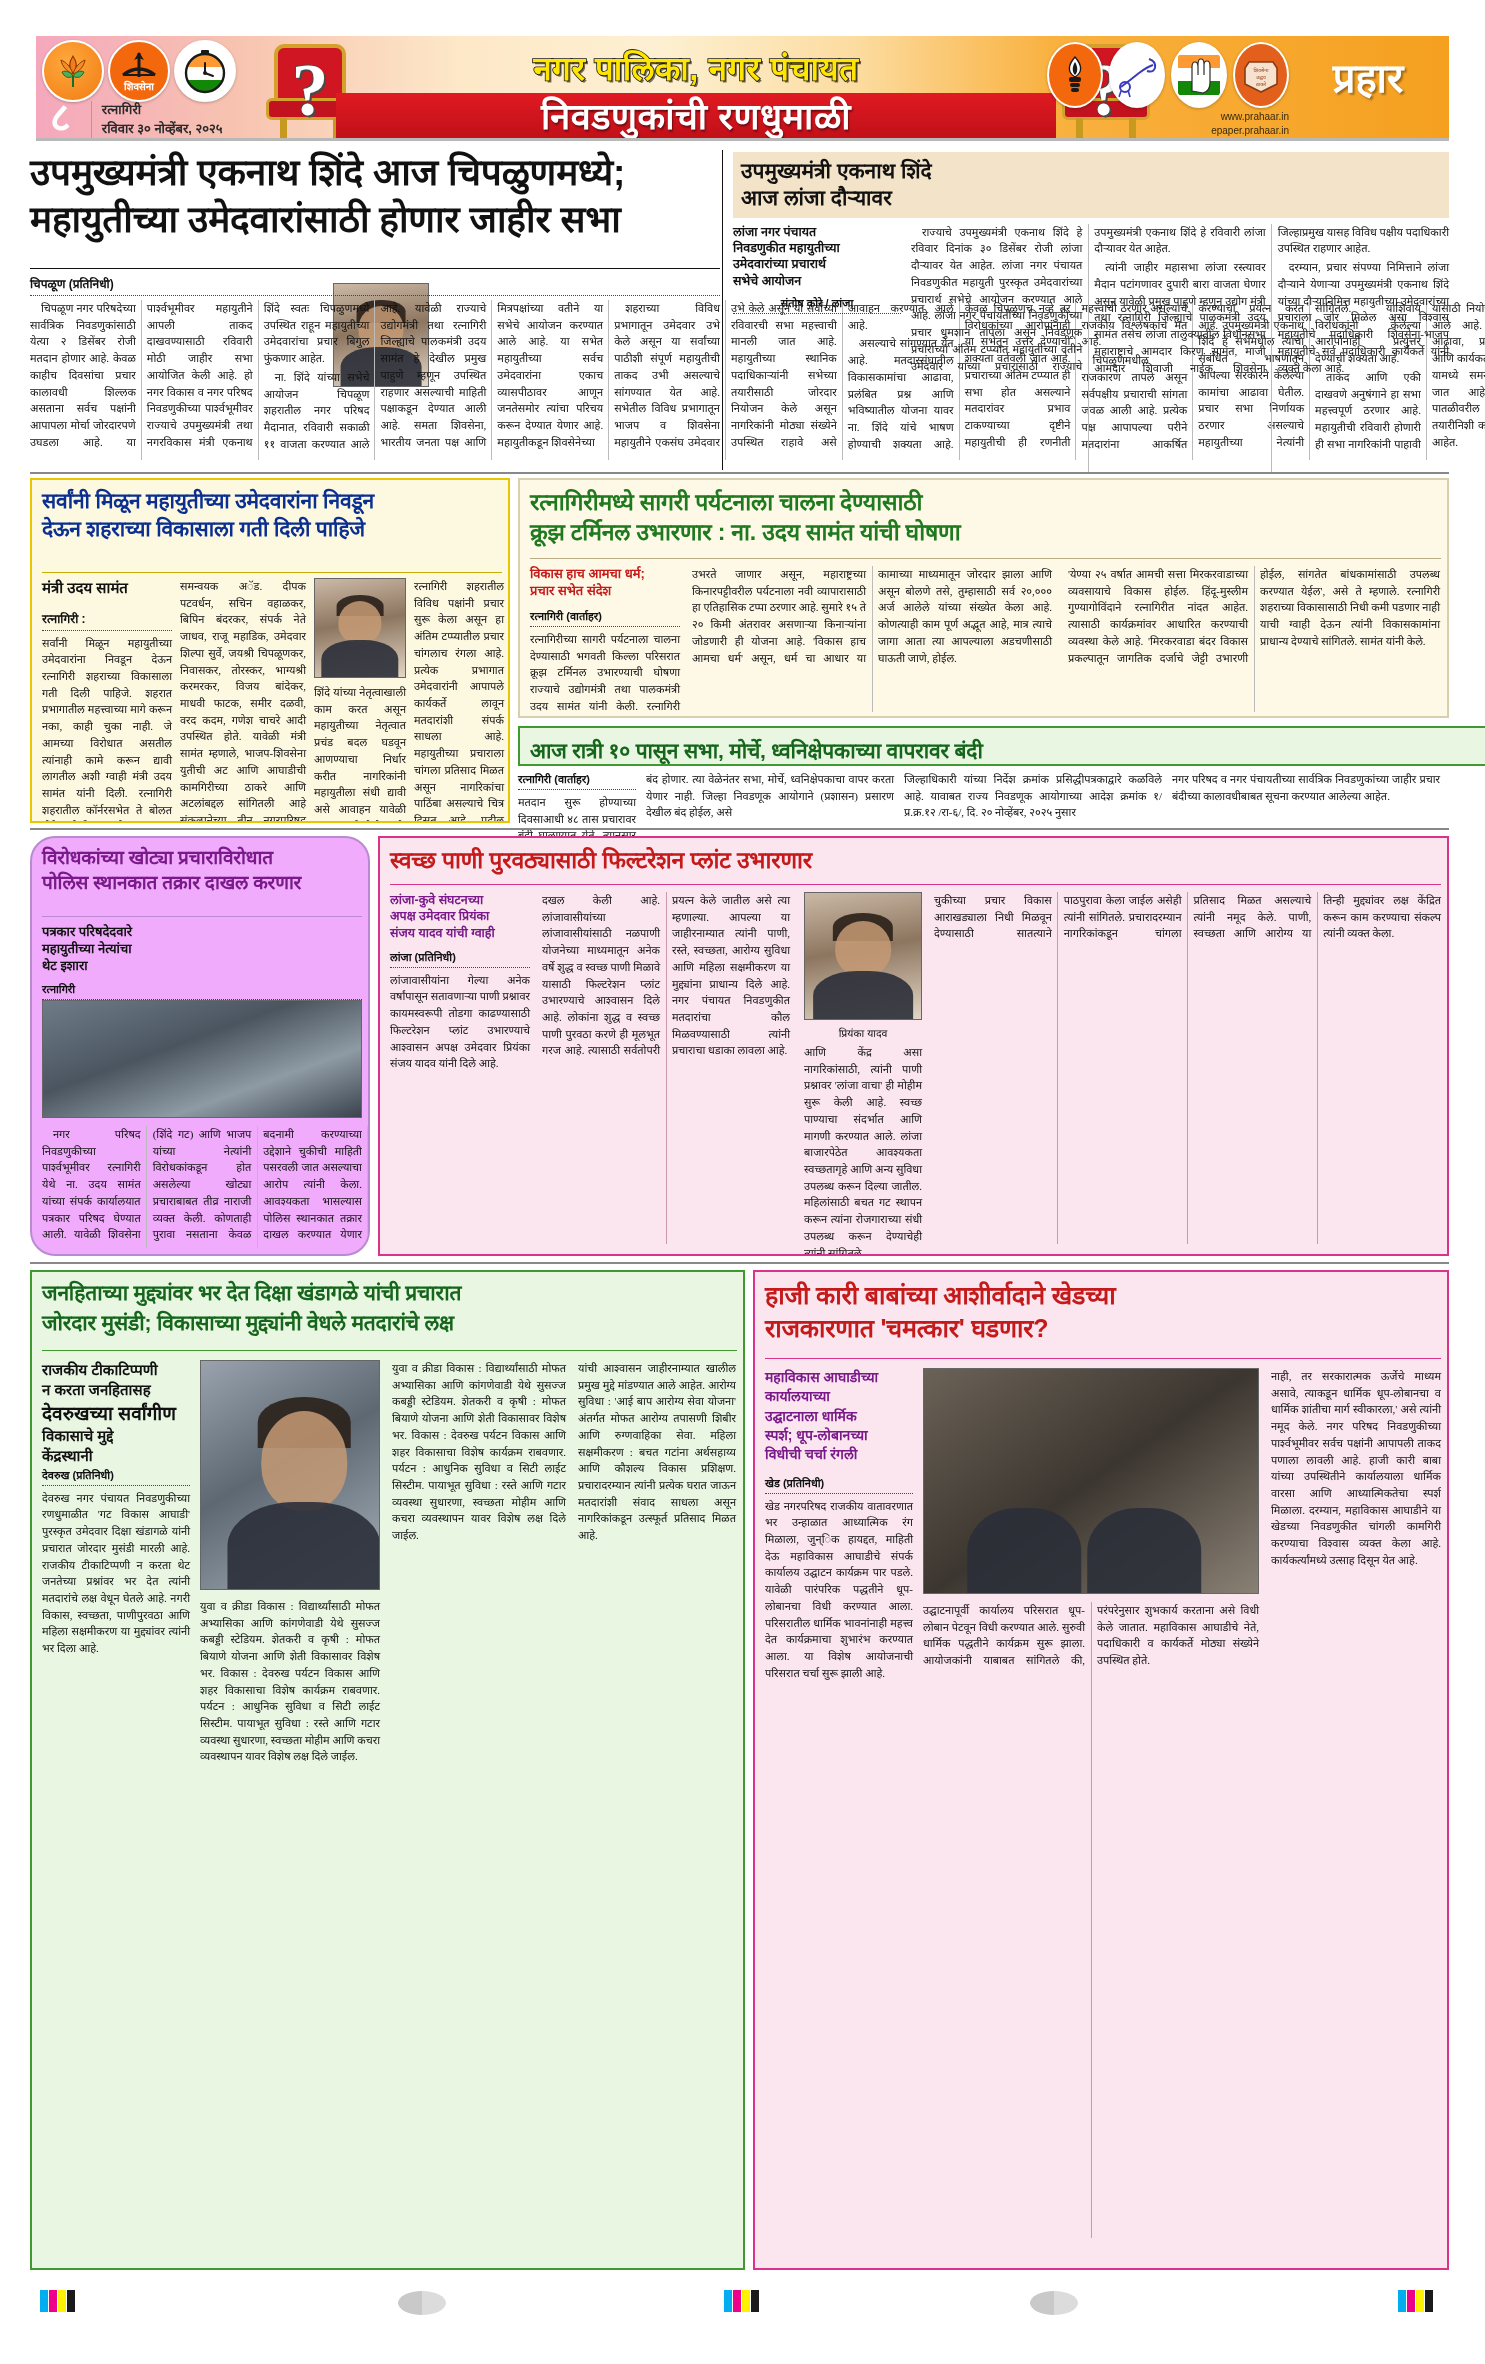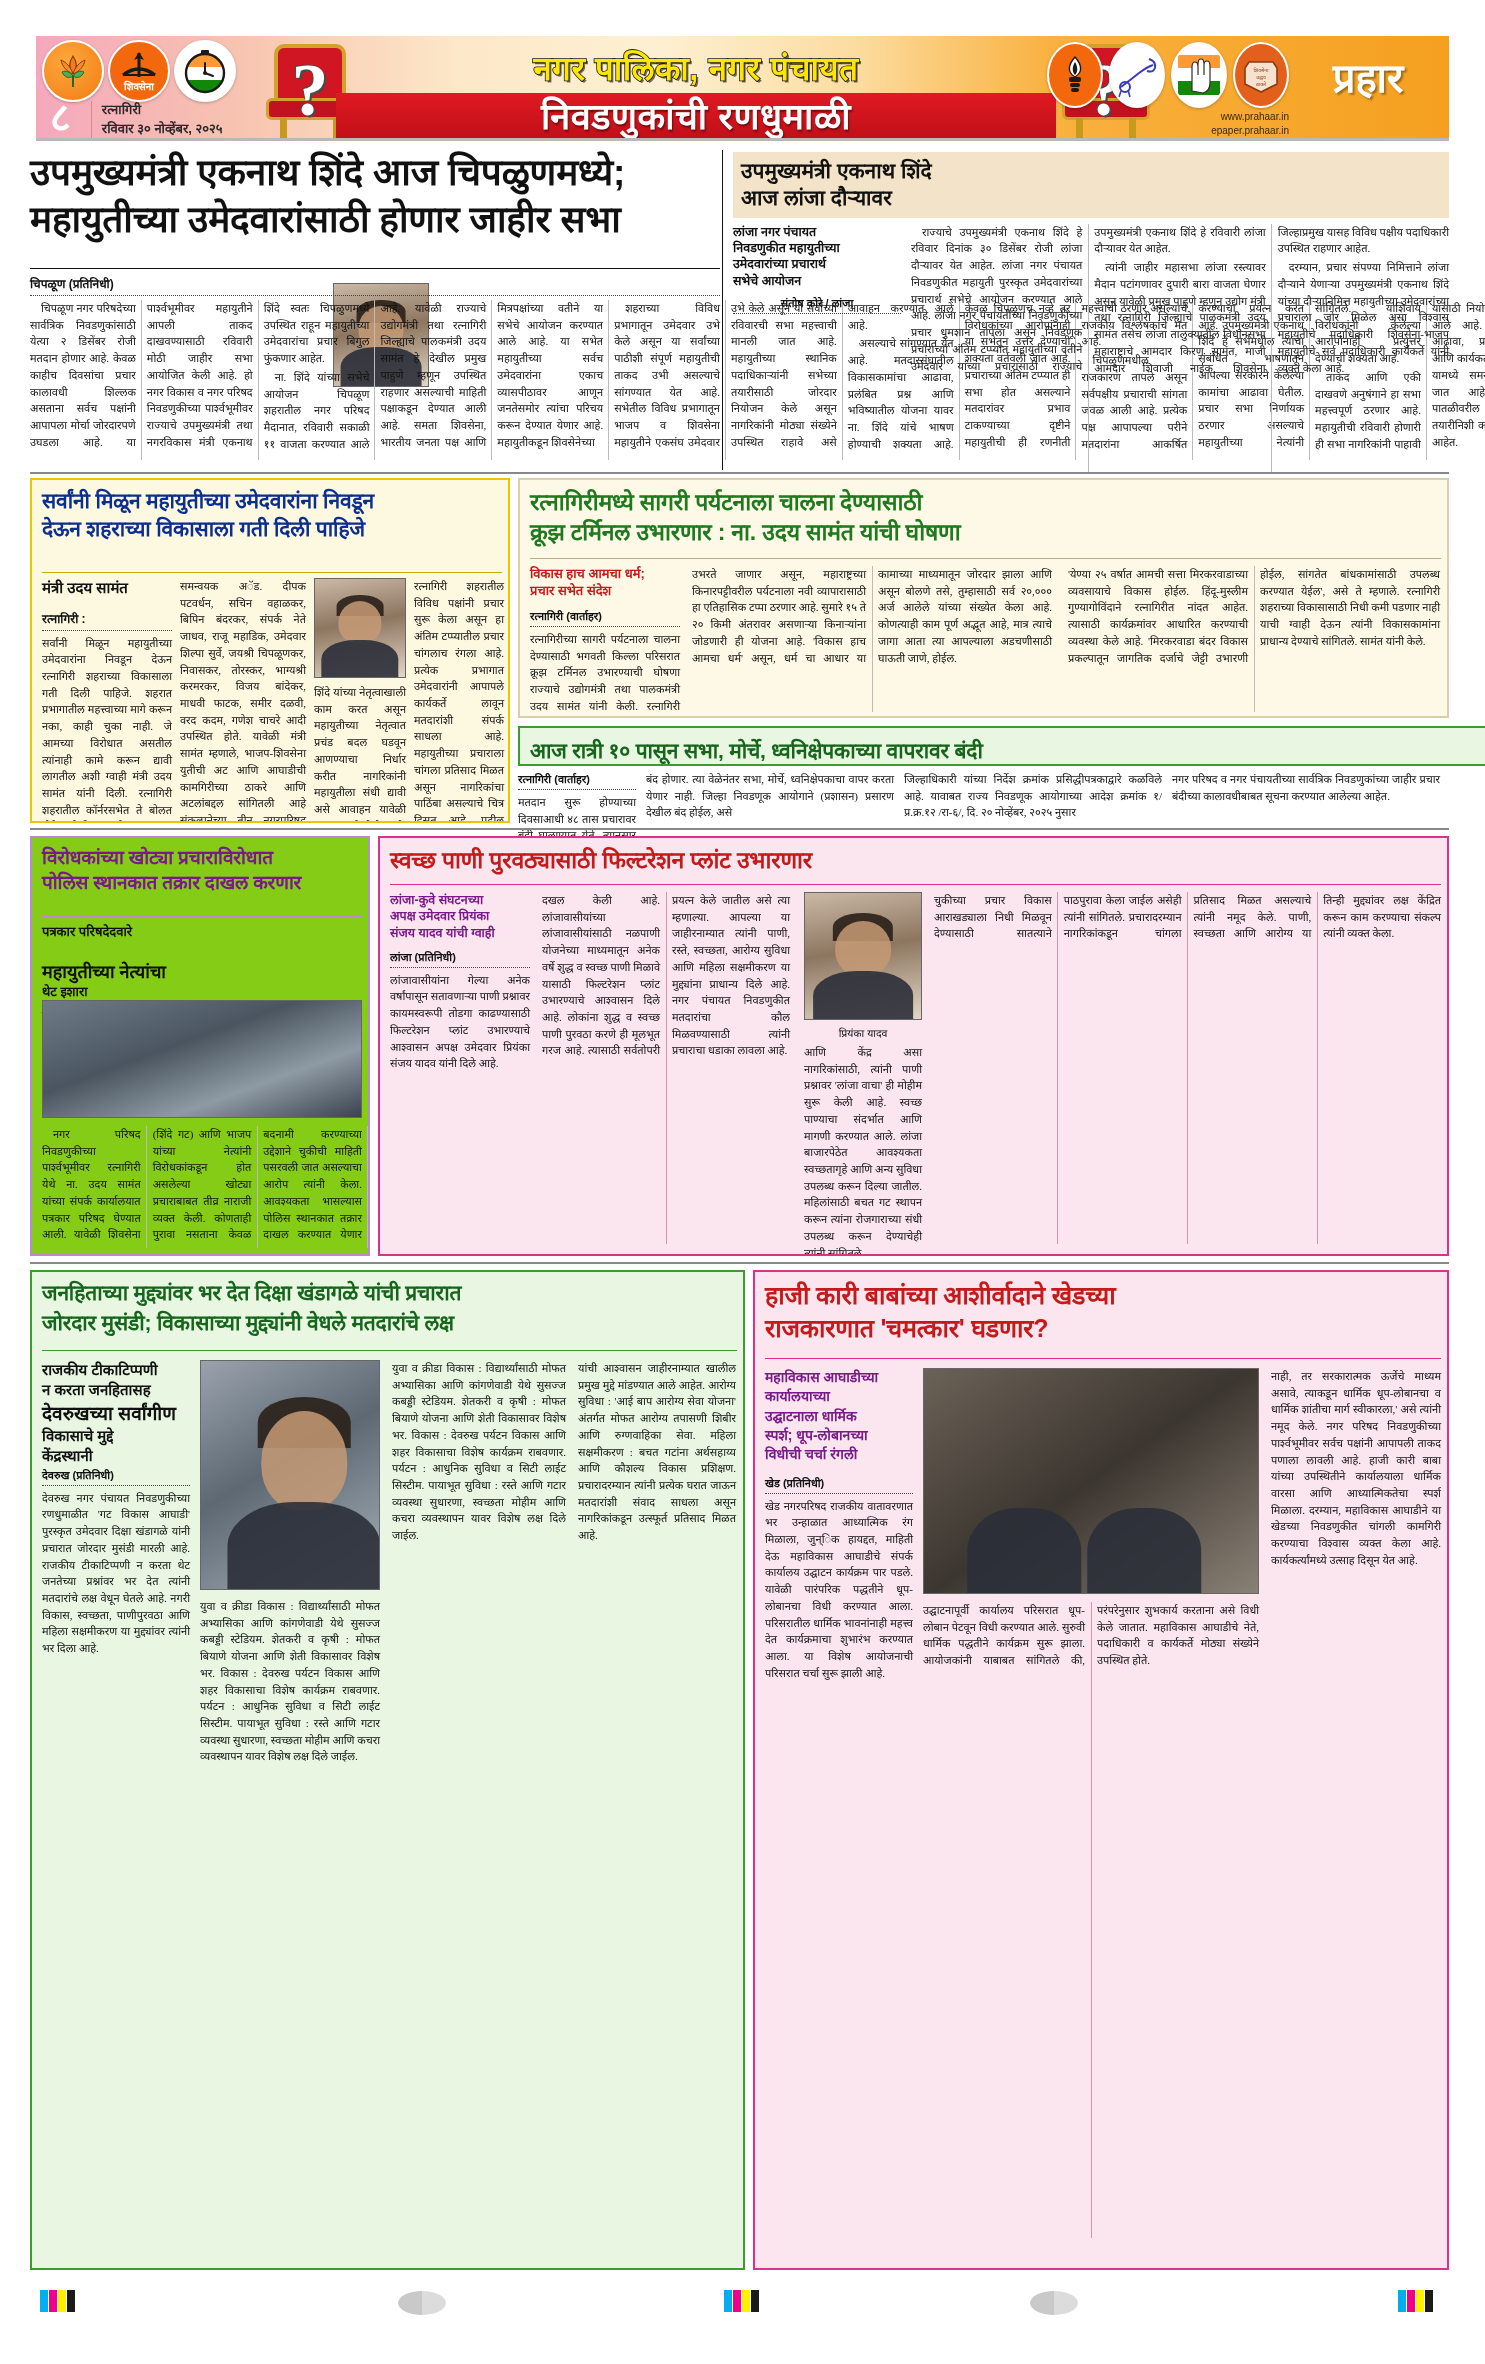--- a/index.html
+++ b/index.html
@@ -183,21 +183,21 @@
   .caption {
     font-family: "Liberation Sans", sans-serif;
     font-size: 10.5px; color: #111; text-align: center; margin-top: 2px;
   }
 
   
   .box { position: absolute; overflow: hidden; }
   .box-yellow { background: #fdf8e0; border: 2px solid #e8c700; }
   .box-cream  { background: #fdf9e6; }
   .box-pink   { background: #fbe6f0; border: 2px solid #d9338c; }
-  .box-lav    { background: #84cc16; }
+  .box-lav    { background: #f0abfc; border-radius: 25px; }
   .box-green  { background: #e8f6e2; border: 2px solid #3f9a2f; }
 
   .sect-hl {
     font-family: "Liberation Sans", sans-serif;
     font-weight: 700; line-height: 1.22; letter-spacing: -.2px;
   }
   .sect-hl.blue   { color: #0b2f91; }
   .sect-hl.green  { color: #1f7a1f; }
   .sect-hl.purple { color: #7a1a8a; }
   .sect-hl.red    { color: #c51a1a; }
@@ -484,21 +484,21 @@
   <div class="rule-h" style="left:30px;top:828px;width:1419px;height:2px;background:#888;"></div>
 
   <div class="box box-lav" style="left:30px;top:836px;width:340px;height:420px;border:2px solid #b98ad0;">
     <div style="padding:8px 10px;">
       <div class="sect-hl purple" style="font-size:19px;">विरोधकांच्या खोट्या प्रचाराविरोधात</div>
       <div class="sect-hl purple" style="font-size:19px;margin-top:2px;">पोलिस स्थानकात तक्रार दाखल करणार</div>
     </div>
     <div class="rule-h" style="left:10px;top:78px;width:320px;background:#b98ad0;"></div>
     <div style="position:absolute;left:10px;top:86px;width:320px;">
       <div class="subhead" style="font-size:13px;">पत्रकार परिषदेदवारे</div>
-      <div class="subhead" style="font-size:18px;margin-top:20px;">महायुतीच्या नेत्यांचा</div>
+      <div class="subhead" style="font-size:13px;">महायुतीच्या नेत्यांचा</div>
       <div class="subhead" style="font-size:13px;">थेट इशारा</div>
       <div class="byline" style="margin-top:6px;font-size:11px;">रत्नागिरी</div>
       <div class="byline-rule"></div>
     </div>
     <div class="photo p1" style="position:absolute;left:10px;top:162px;width:320px;height:118px;"></div>
     <div class="body-col cols3 colrule" style="position:absolute;left:10px;top:288px;width:320px;height:122px;">
       <p>नगर परिषद निवडणुकीच्या पार्श्वभूमीवर रत्नागिरी येथे ना. उदय सामंत यांच्या संपर्क कार्यालयात पत्रकार परिषद घेण्यात आली. यावेळी शिवसेना (शिंदे गट) आणि भाजप यांच्या नेत्यांनी विरोधकांकडून होत असलेल्या खोट्या प्रचाराबाबत तीव्र नाराजी व्यक्त केली. कोणताही पुरावा नसताना केवळ बदनामी करण्याच्या उद्देशाने चुकीची माहिती पसरवली जात असल्याचा आरोप त्यांनी केला. आवश्यकता भासल्यास पोलिस स्थानकात तक्रार दाखल करण्यात येणार असल्याचेही त्यांनी सांगितले. या प्रकारच्या खोट्या प्रचाराविरोधात कायदेशीर कारवाई करण्याचा इशारा देण्यात आला.
 त्या, उदय सामंत यांच्या माध्यमातून शहरात शहराच्या विकास कामांबाबत माहिती दिली. अनेक उल्लेखनीय विकासकामे</p>
 
     </div>

